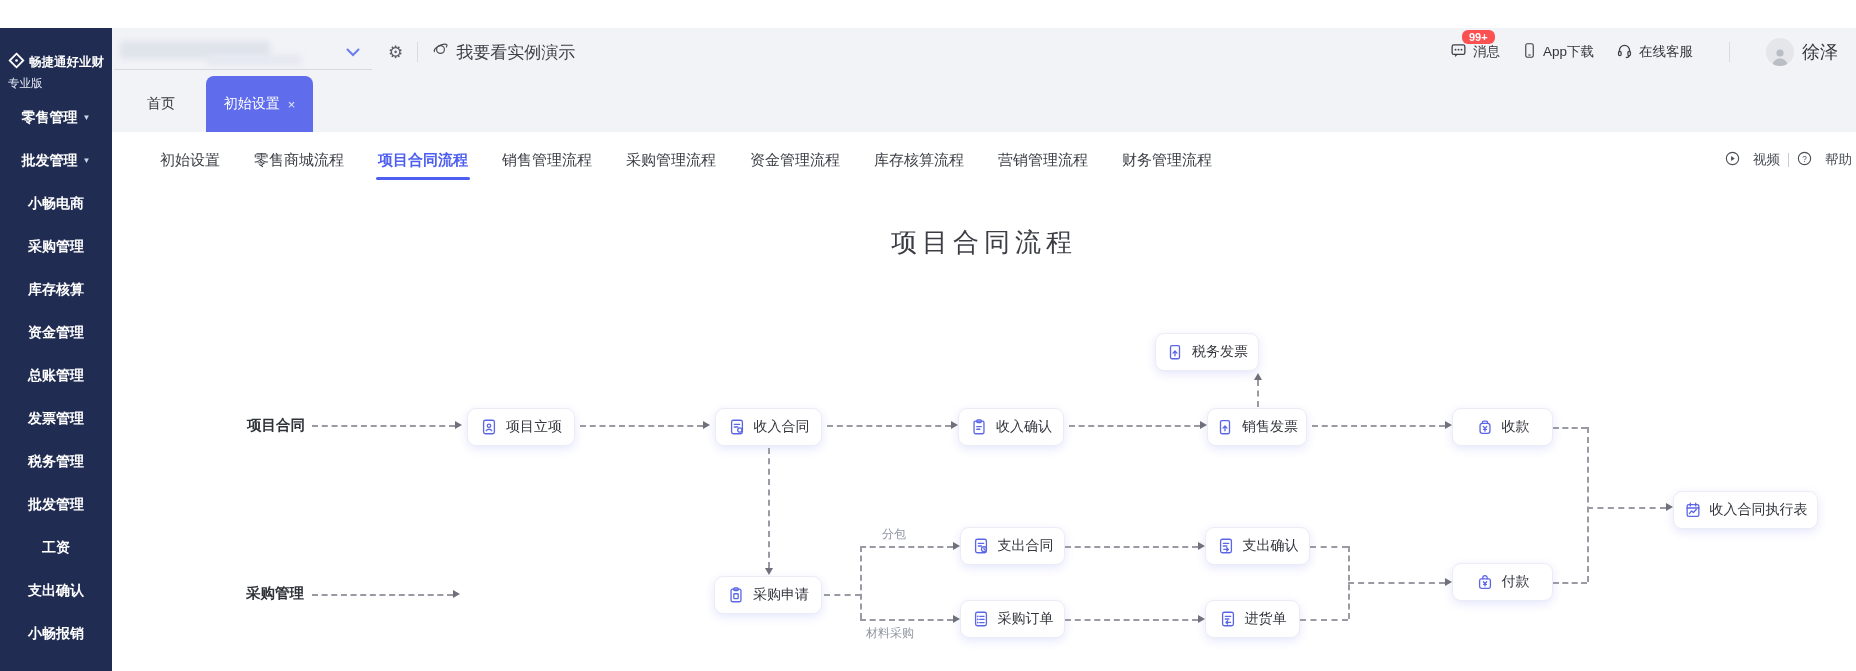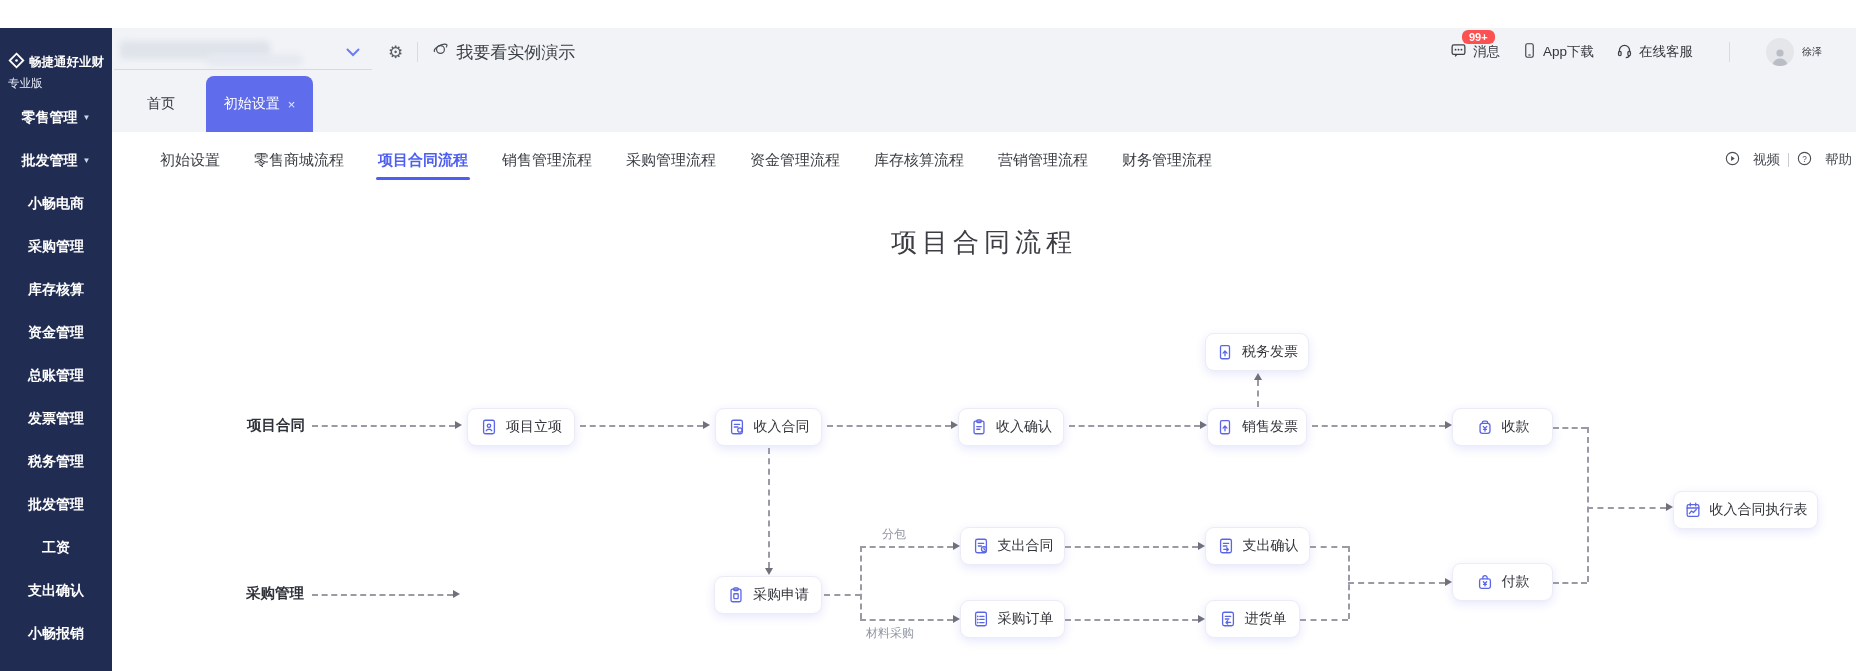--- a/index.html
+++ b/index.html
@@ -29,21 +29,21 @@
   .company-underline { position:absolute; left:2px; bottom:6px; width:258px; border-bottom:1px solid #d6d9e0; }
   .company-chevron { position:absolute; right:14px; top:15px; }
   .topbar-icon-btn { margin-left:14px; color:#5a5f66; font-size:17px; cursor:pointer; line-height:1; }
   .v-div { width:1px; height:20px; background:#d8dbe2; margin:0 14px; }
   .demo { display:flex; align-items:center; gap:7px; font-size:17px; color:#3c4047; cursor:pointer; }
   .topbar-right { margin-left:auto; display:flex; align-items:center; gap:22px; padding-right:0; }
   .tb-item { display:flex; align-items:center; gap:6px; font-size:13.5px; color:#33363c; cursor:pointer; position:relative; }
   .badge { position:absolute; top:-12px; left:12px; background:#fb5151; color:#fff; font-size:11px;
     font-weight:700; padding:1px 7px; border-radius:6px; white-space:nowrap; }
   .avatar { width:28px; height:28px; border-radius:50%; background:#e4e6ea; display:flex; align-items:flex-end; justify-content:center; overflow:hidden; }
-  .username { font-size:10px; color:#33363c; white-space:nowrap; width:54px; overflow:hidden; }
+  .username { font-size:18px; color:#33363c; white-space:nowrap; width:54px; overflow:hidden; }
 
   
   .tabstrip { height:56px; background:#f1f3f7; display:flex; align-items:stretch; }
   .wtab { display:flex; align-items:center; justify-content:center; gap:8px; font-size:14px;
     color:#33363c; cursor:pointer; }
   .wtab.plain { width:56px; margin-left:21px; }
   .wtab.active { width:107px; margin-left:17px; background:#5f6ceb; color:#fff; border-radius:8px 8px 0 0; }
   .wtab .close { font-size:13px; color:#e7eaff; cursor:pointer; }
 
   
@@ -281,21 +281,21 @@
         <div class="node" style="left: 846px; top: 223px; width: 106px;">
           <span class="nicon">
             <svg viewBox="0 0 20 20" width="18" height="18" fill="none" stroke="#5b66e6" stroke-width="1.45" stroke-linecap="round" stroke-linejoin="round">
               <rect x="4.5" y="3.5" width="11" height="14" rx="1.6"></rect>
               <rect x="7.5" y="2" width="5" height="3" rx="1"></rect>
               <path d="M7.5 9.5h5M7.5 12.5h3.5"></path>
             </svg>
           </span>
           <span>收入确认</span>
         </div>
-        <div class="node" style="left: 1093px; top: 148px; width: 104px;">
+        <div class="node" style="left: 1043px; top: 148px; width: 104px;">
           <span class="nicon">
             <svg viewBox="0 0 20 20" width="18" height="18" fill="none" stroke="#5b66e6" stroke-width="1.45" stroke-linecap="round" stroke-linejoin="round">
               <rect x="5" y="3" width="10" height="14.5" rx="1.6"></rect>
               <path d="M10 14.2V9.2M7.8 11.2l2.2-2.3 2.2 2.3"></path>
             </svg>
           </span>
           <span>税务发票</span>
         </div>
         <div class="node" style="left: 1095px; top: 223px; width: 100px;">
           <span class="nicon">

